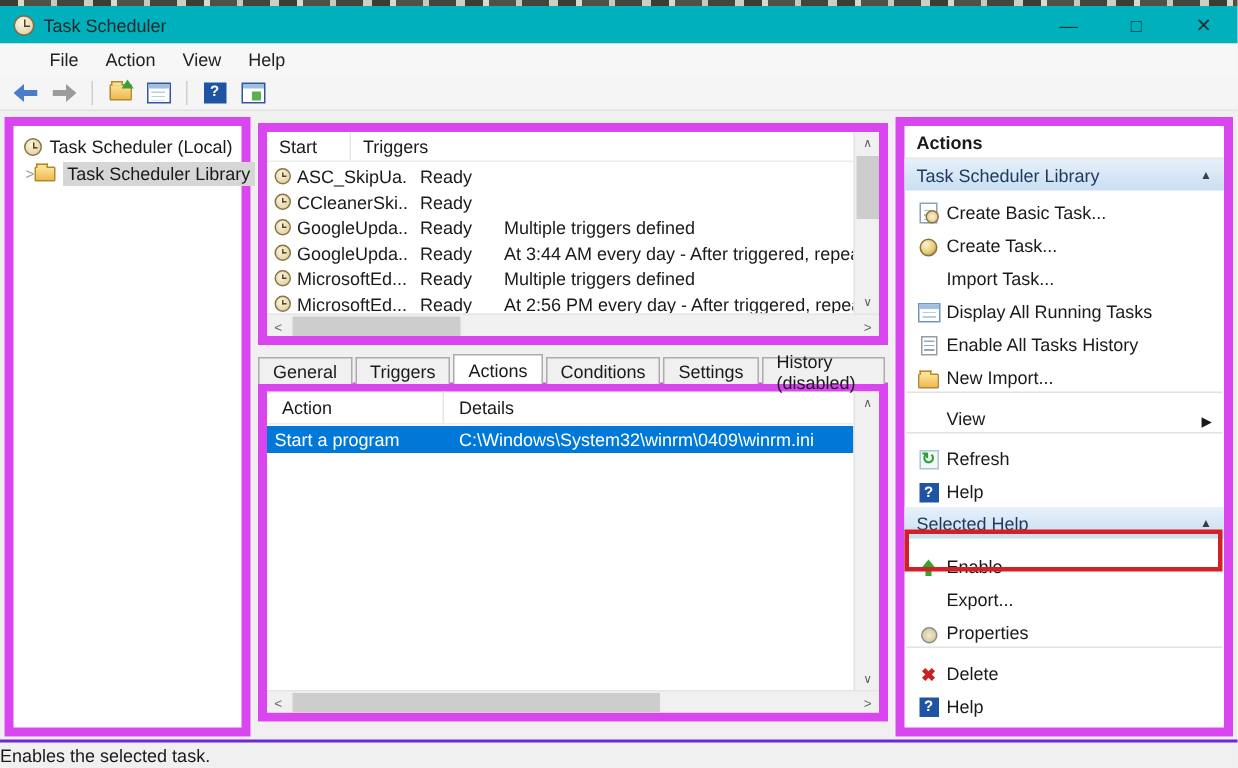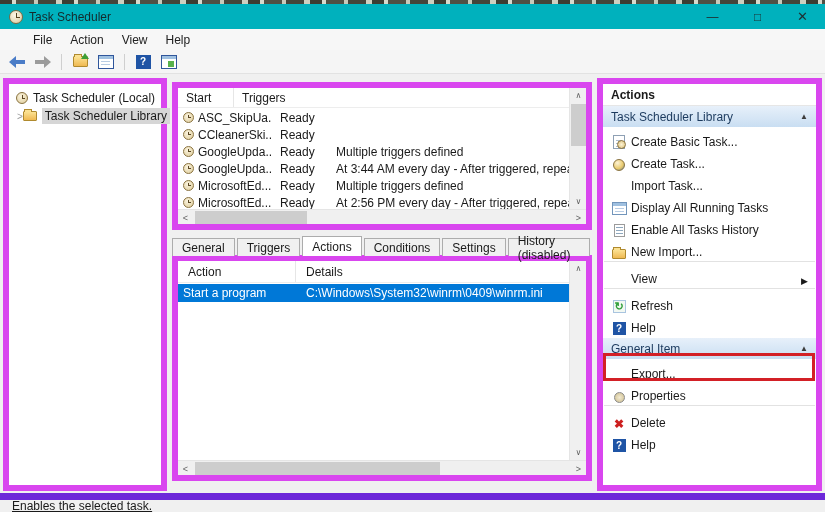--- a/index.html
+++ b/index.html
@@ -124,21 +124,21 @@
   .icon-helpsq { width:13px; height:13px; background:#1f54a5; color:#fff; font-weight:bold; font-size:10px; display:flex; align-items:center; justify-content:center; }
   .icon-enable { width:12px; height:12px; position:relative; }
   .icon-enable::before { content:''; position:absolute; left:1px; top:0; width:0; height:0; border-left:5px solid transparent; border-right:5px solid transparent; border-bottom:6px solid #33a42c; }
   .icon-enable::after { content:''; position:absolute; left:4px; top:6px; width:4px; height:5px; background:#33a42c; }
   .icon-delete { color:#cd1f1f; font-weight:bold; font-size:12px; line-height:1; }
   .icon-props { width:11px; height:11px; border-radius:50%; background:radial-gradient(#f2ead2,#cdbd8d); border:1px solid #8a8a8a; }
 
   .red-box { position:absolute; left:0; right:1px; top:269px; height:28px; border:3px solid #d32026; z-index:6; }
 
   
-  .statusbar { position:absolute; left:0; top:493px; width:825px; height:19px; background:#f0f0f0; border-top:7px solid #6d28d9; display:flex; align-items:center; padding-left:12px;text-decoration:underline; }
+  .statusbar { position:absolute; left:0; top:493px; width:825px; height:19px; background:#f0f0f0; border-top:2px solid #6d28d9; display:flex; align-items:center; padding-left:0; }
 </style>
 </head>
 <body>
 
 <div id="app">
 
   <div class="artifact"></div>
 
   <div class="titlebar">
     <span class="title-icon"></span>
@@ -348,24 +348,30 @@
       <span class="ap-label">Refresh</span>
     </div>
     <div class="ap-item">
       <span class="ap-ico">
           <span class="icon-helpsq">?</span>
         </span>
       <span class="ap-label">Help</span>
     </div>
 
     <div class="ap-section-header" style="margin-top:3px">
-      <span>General Item</span>
+      <span>Selected Help</span>
       <span class="collapse">▲</span>
     </div>
 
+    <div class="ap-item" style="height:26px">
+      <span class="ap-ico">
+          <span class="icon-enable"></span>
+        </span>
+      <span class="ap-label">Enable</span>
+    </div>
     <div class="ap-item">
       <span class="ap-ico"></span>
       <span class="ap-label">Export...</span>
     </div>
     <div class="ap-item">
       <span class="ap-ico">
           <span class="icon-props"></span>
         </span>
       <span class="ap-label">Properties</span>
     </div>

